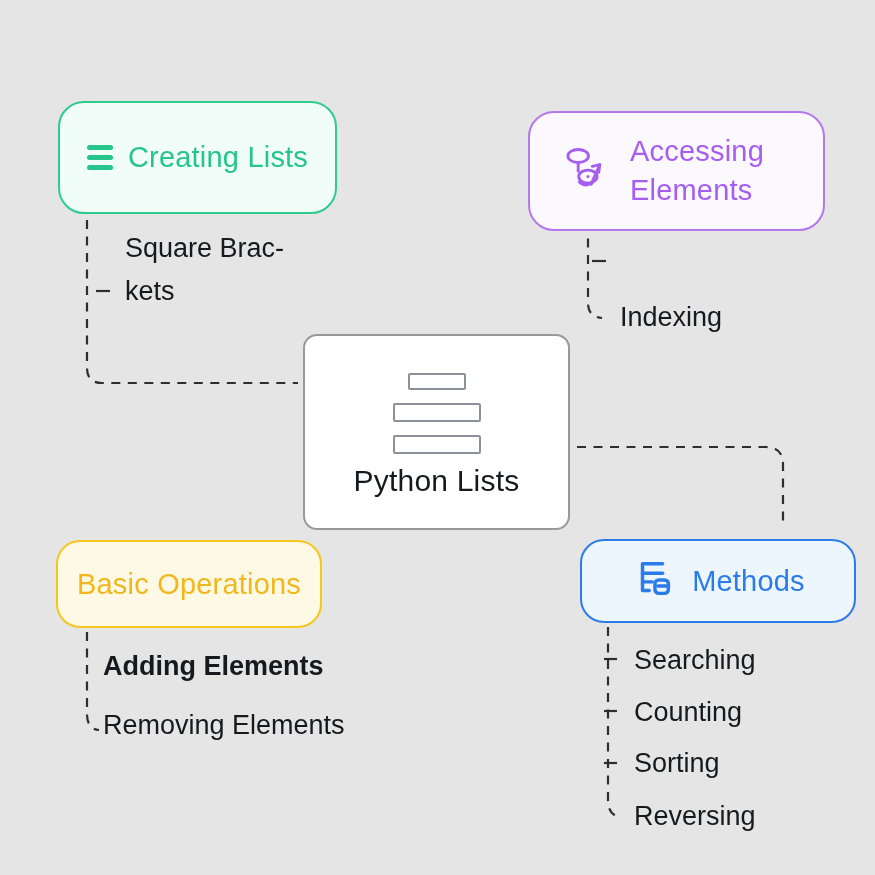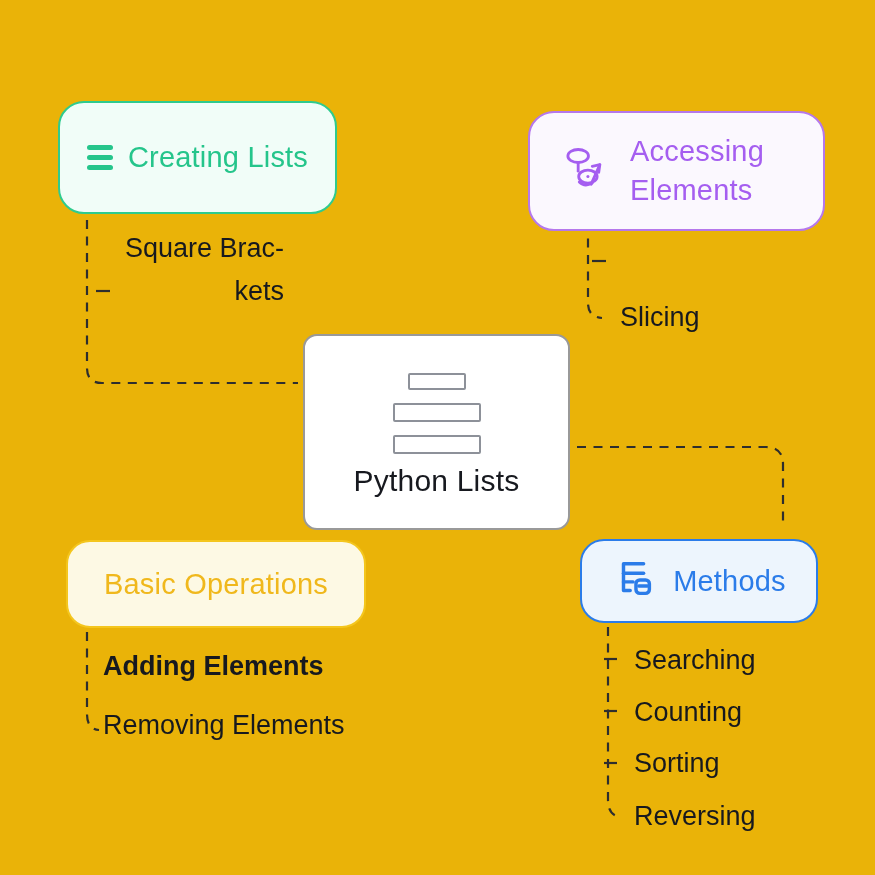--- a/index.html
+++ b/index.html
@@ -1,51 +1,51 @@
 <!DOCTYPE html>
 <html><head>
 <meta charset="utf-8">
 <style>
   html,body{margin:0;padding:0;background:#fdfdfd;}
   .canvas{
-    position:relative;width:875px;height:875px;background:#eab308;overflow:hidden;
+    position:relative;width:875px;height:875px;background:#e5e5e5;overflow:hidden;
     font-family:"Liberation Sans","DejaVu Sans",sans-serif;color:#17191f;
   }
   .connectors{position:absolute;left:0;top:0;width:875px;height:875px;pointer-events:none;}
   .dashed{fill:none;stroke:#2e2e2e;stroke-width:2.2;stroke-dasharray:9 7.5;}
   .tick{fill:none;stroke:#2e2e2e;stroke-width:2.2;}
   .node{
     position:absolute;display:flex;align-items:center;justify-content:center;
     box-sizing:border-box;border-radius:26px;border:2px solid;gap:15px;
   }
   .node .title{font-size:29px;font-weight:500;letter-spacing:.2px;}
   .node-green{left:58px;top:101px;width:279px;height:113px;border-color:#2fcb8e;background:#f1fdf8;}
   .node-green .title{color:#25c58b;}
   .node-purple{left:528px;top:111px;width:297px;height:120px;border-color:#b578ec;background:#fbf8fe;}
   .node-purple .title{color:#a55ef0;max-width:160px;line-height:1.35;}
-  .node-yellow{left:66px;top:540px;width:300px;height:88px;border-radius:24px;border-color:#f4c61e;background:#fdf9e4;}
+  .node-yellow{left:56px;top:540px;width:266px;height:88px;border-radius:24px;border-color:#f4c61e;background:#fdf9e4;}
   .node-yellow .title{color:#f0b81c;}
-  .node-blue{left:580px;top:539px;width:238px;height:84px;border-radius:24px;border-color:#2b7ce9;background:#edf5fd;}
+  .node-blue{left:580px;top:539px;width:276px;height:84px;border-radius:24px;border-color:#2b7ce9;background:#edf5fd;}
   .node-blue .title{color:#2b7ce9;}
   .node-center{
     left:303px;top:334px;width:267px;height:196px;border-radius:14px;
     border:2px solid #999;background:#ffffff;flex-direction:column;gap:10px;
   }
   .node-center .title{font-size:30px;color:#17191f;}
   .stacked-list{display:flex;flex-direction:column;align-items:center;gap:13px;margin-top:6px;}
   .stacked-list .bar{box-sizing:border-box;border:2px solid #8d9199;border-radius:2px;background:#fff;height:19px;}
   .stacked-list .bar.small{width:58px;height:17px;}
   .stacked-list .bar.big{width:88px;}
   .hamburger{display:flex;flex-direction:column;gap:5.5px;}
   .hamburger i{display:block;width:26px;height:4.5px;border-radius:3px;background:#25c58b;}
   .item{
     position:absolute;font-size:27px;font-weight:500;color:#17191f;
     transform:translateY(-50%);white-space:nowrap;
   }
-  .item.two-line{line-height:43px;transform:none;text-align:right;}
+  .item.two-line{line-height:43px;transform:none;}
 </style>
 </head>
 <body>
 
 <div class="canvas">
 
   <svg class="connectors" width="875" height="875" viewBox="0 0 875 875">
 
     <path class="dashed" d="M 87 220 L 87 368 Q 87 383 102 383 L 298 383"></path>
     <path class="tick" d="M 96 291 H 110"></path>
@@ -111,21 +111,21 @@
       </svg>
     </span>
     <span class="title">Methods</span>
   </div>
 
   <div class="item two-line" style="left:125px;top:227px;">
     <div>Square Brac-</div>
     <div>kets</div>
   </div>
 
-  <div class="item" style="left:620px;top:317px;">Slicing</div>
+  <div class="item" style="left:620px;top:317px;">Indexing</div>
 
   <div class="item" style="left:103px;top:666px;font-weight:bold;">Adding Elements</div>
   <div class="item" style="left:634px;top:660px;">Searching</div>
 
   <div class="item" style="left:103px;top:725px;">Removing Elements</div>
   <div class="item" style="left:634px;top:712px;">Counting</div>
   <div class="item" style="left:634px;top:763px;">Sorting</div>
   <div class="item" style="left:634px;top:816px;">Reversing</div>
 
 </div>

